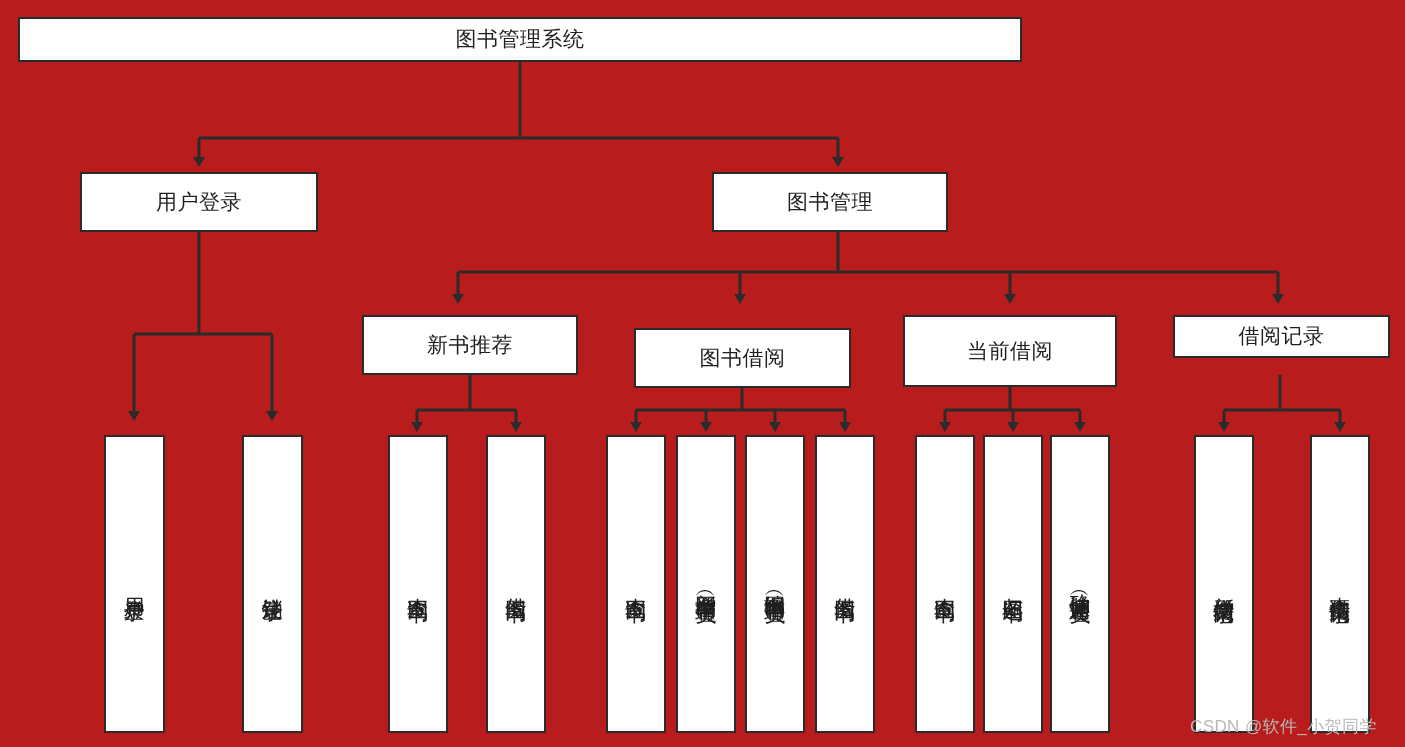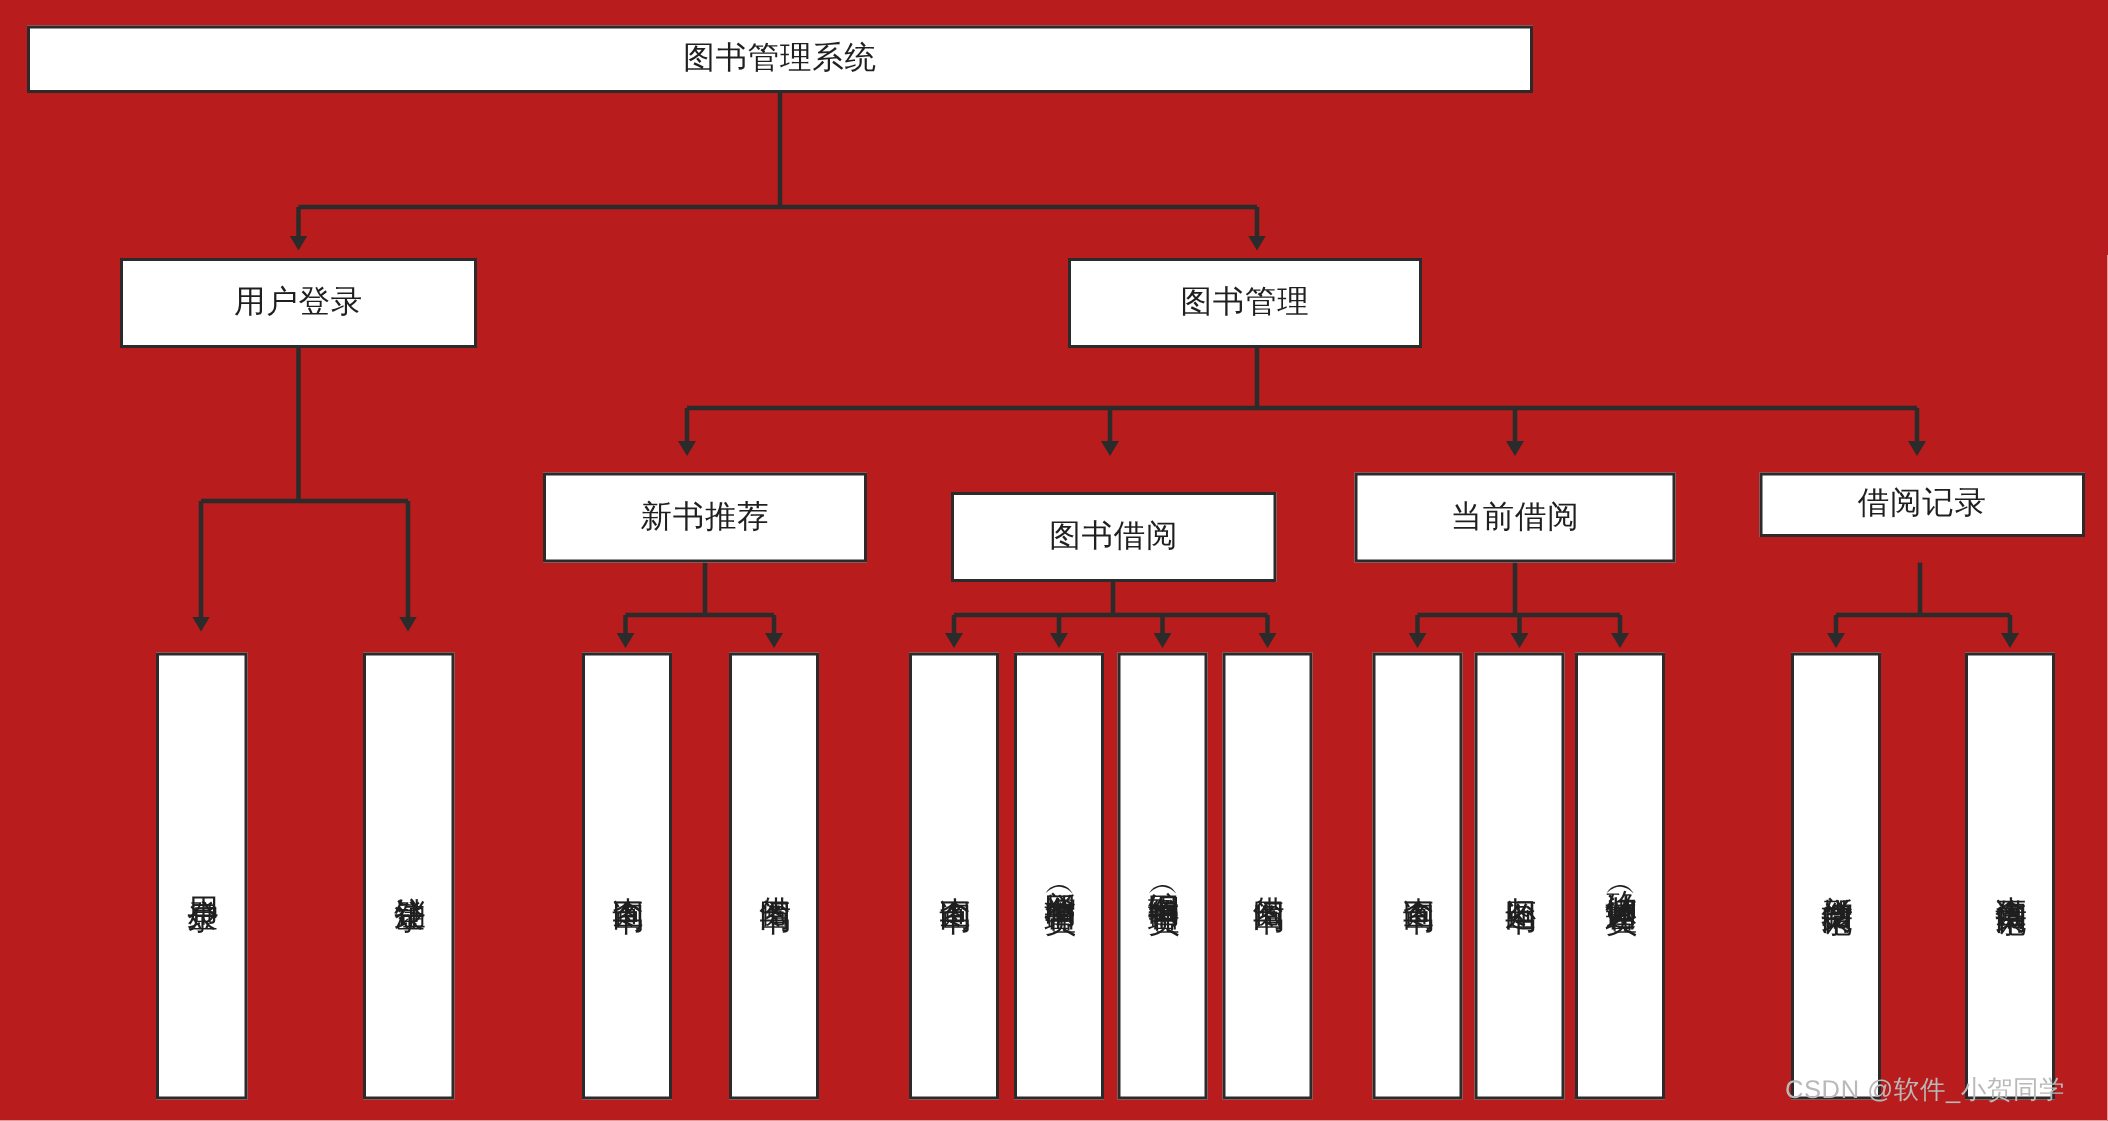--- a/index.html
+++ b/index.html
@@ -137,21 +137,21 @@
   </div>
 
   <div class="node horiz" style="left:362px; top:315px; width:216px; height:60px;">
     <span class="lbl">新书推荐</span>
   </div>
 
   <div class="node horiz" style="left:634px; top:328px; width:217px; height:60px;">
     <span class="lbl">图书借阅</span>
   </div>
 
-  <div class="node horiz" style="left:903px; top:315px; width:214px; height:60px;">
+  <div class="node horiz" style="left:903px; top:315px; width:214px; height:72px;">
     <span class="lbl">当前借阅</span>
   </div>
 
   <div class="node horiz" style="left:1173px; top:315px; width:217px; height:43px;">
     <span class="lbl">借阅记录</span>
   </div>
 
   <div class="node vert" style="left:104px; top:435px; width:61px; height:298px;">
     <span class="lbl">用户登录</span>
   </div>

